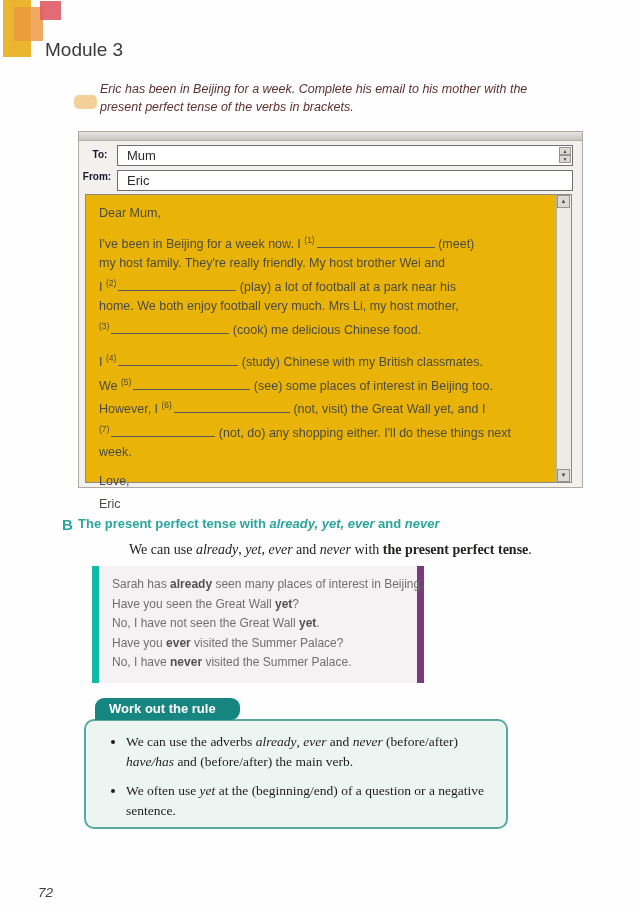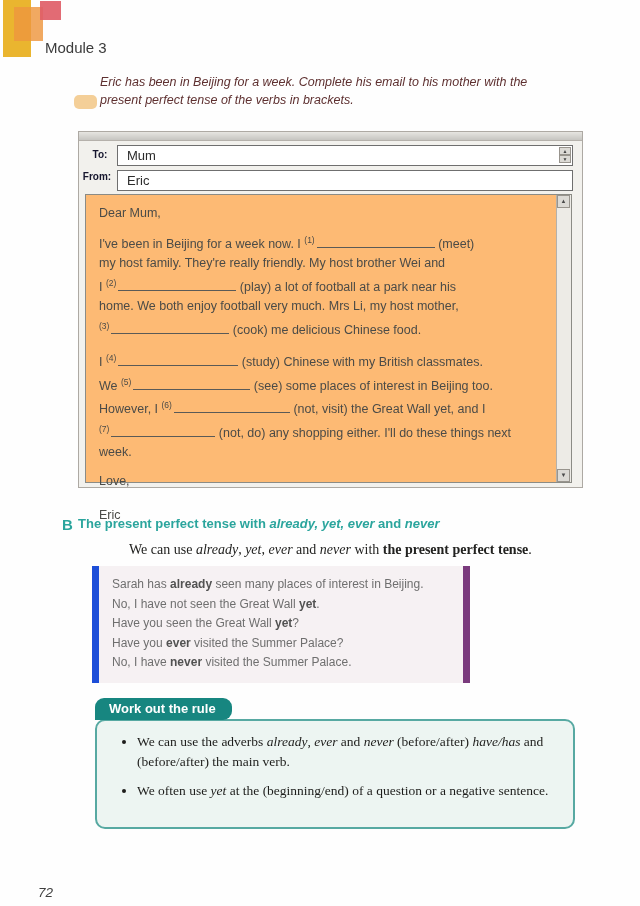--- a/index.html
+++ b/index.html
@@ -6,81 +6,81 @@
   .page{position:relative;width:640px;height:906px;background:#fefefe;overflow:hidden;
         font-family:"Liberation Sans",sans-serif;}
 
   
   .logo{position:absolute;left:0;top:0;width:70px;height:62px;}
   .logo .sq{position:absolute;}
   .sq-yellow{left:3px;top:0;width:28px;height:57px;background:#eab52f;}
   .sq-orange{left:14px;top:7px;width:29px;height:34px;background:rgba(238,150,62,.82);}
   .sq-pink{left:40px;top:1px;width:21px;height:19px;background:rgba(224,94,104,.92);}
 
-  .module-label{position:absolute;left:45px;top:39px;font-size:15px;color:#3b3b3b;}
+  .module-label{position:absolute;left:45px;top:39px;font-size:19px;color:#3b3b3b;}
 
   
   .instr-marker{position:absolute;left:74px;top:95px;width:23px;height:14px;border-radius:5px;background:#f4cf98;}
-  .instruction{position:absolute;left:100px;top:73px;width:490px;font-size:12.5px;font-style:italic;
+  .instruction{position:absolute;left:100px;top:80px;width:490px;font-size:12.5px;font-style:italic;
                color:#5e3030;line-height:18px;}
   .instruction .rich-line{white-space:nowrap;}
 
   
   .email-window{position:absolute;left:78px;top:131px;width:505px;height:357px;background:#f2f1ed;
                 border:1px solid #ada9a3;box-sizing:border-box;}
   .titlebar{position:absolute;left:0;top:0;right:0;height:8px;
             background:linear-gradient(#e6e5e1,#c6c5c1);border-bottom:1px solid #b5b1ab;}
   .fld-label{position:absolute;font-size:10px;font-weight:bold;color:#16162e;text-align:center;}
   .to-label{left:8px;top:17px;width:26px;}
   .from-label{left:2px;top:39px;width:32px;}
   .fld{position:absolute;left:38px;height:21px;background:#fff;border:1px solid #6f6f6f;
        box-sizing:border-box;font-size:13px;color:#2c2c2c;padding:2px 0 0 9px;}
   .to-fld{top:13px;width:456px;}
   .from-fld{top:38px;width:456px;}
   .spinner{position:absolute;right:1px;top:1px;width:12px;height:17px;}
   .spin-btn{position:absolute;left:0;width:12px;height:8px;background:#dcdad5;border:1px solid #98948d;
             box-sizing:border-box;font-size:5px;line-height:6px;text-align:center;color:#444;}
   .spin-up{top:0;} .spin-down{top:8px;}
 
-  .message-box{position:absolute;left:6px;top:62px;width:487px;height:289px;background:#fdba74;
+  .message-box{position:absolute;left:6px;top:62px;width:487px;height:289px;background:#eab308;
                border:1px solid #8b8b85;box-sizing:border-box;}
   .scrollbar{position:absolute;right:0;top:0;bottom:0;width:14px;background:#edebe6;border-left:1px solid #b5b1ab;}
   .scroll-btn{position:absolute;left:0;width:13px;height:13px;background:#dcdad5;border:1px solid #98948d;
               box-sizing:border-box;font-size:6px;line-height:11px;text-align:center;color:#4a4a4a;}
   .scroll-up{top:0;} .scroll-down{bottom:0;}
 
   .email-text{position:absolute;left:13px;top:9px;right:18px;font-size:12.5px;line-height:19.5px;color:#4b4b47;}
   .email-text .rich-line{white-space:nowrap;}
   .email-greeting{margin-bottom:7px;}
   .email-para{margin-bottom:9px;}
-  .email-closing{margin-top:4px;margin-bottom:15px;}
+  .email-closing{margin-top:4px;margin-bottom:4px;}
 
   .seg-i{font-style:italic;}
   .seg-b{font-weight:bold;}
   .seg-sup{font-size:8.5px;vertical-align:5px;margin-right:2px;}
   .seg-blank{display:inline-block;height:12px;border-bottom:1px solid #5a5a57;}
 
   
   .b-label{position:absolute;left:62px;top:516px;font-size:15px;font-weight:bold;color:#2ba59d;}
   .b-heading{position:absolute;left:78px;top:516px;font-size:13px;font-weight:bold;color:#2ba59d;white-space:nowrap;}
   .b-intro{position:absolute;left:100px;top:542px;font-family:"Liberation Serif",serif;font-size:14px;
            color:#222220;white-space:nowrap;margin-left:29px;}
 
   
-  .example-box{position:absolute;left:92px;top:566px;width:378px;height:117px;background:#f6f1f3;
-               border-left:7px solid #1d4ed8;border-right:7px solid #7a3a7d;box-sizing:border-box;
+  .example-box{position:absolute;left:92px;top:566px;width:332px;height:117px;background:#f6f1f3;
+               border-left:7px solid #14b8a6;border-right:7px solid #7a3a7d;box-sizing:border-box;
                padding:9px 0 0 13px;}
   .example-box .rich-line{white-space:nowrap;font-size:12px;line-height:19.5px;color:#6f6f6f;}
   .example-box .seg-b{color:#525252;}
 
   
-  .rule-badge{position:absolute;left:95px;top:698px;height:22px;line-height:22px;padding:0 16px 0 14px;
+  .rule-badge{position:absolute;left:95px;top:698px;height:22px;line-height:22px;padding:0 24px 0 14px;
               background:#178680;border-radius:9px 9px 9px 0;color:#ffffff;font-weight:bold;font-size:13px;
               z-index:2;}
-  .rule-box{position:absolute;left:95px;top:719px;width:480px;height:110px;background:#edf5f2;
+  .rule-box{position:absolute;left:84px;top:719px;width:424px;height:110px;background:#edf5f2;
             border:2px solid #57a9a2;border-radius:10px;box-sizing:border-box;z-index:1;}
   .rule-box ul{margin:11px 0 0 0;padding-left:40px;padding-right:4px;}
   .rule-box li{font-family:"Liberation Serif",serif;font-size:13.5px;line-height:20px;color:#1d1d1b;
                margin-bottom:9px;}
 
   .page-number{position:absolute;left:38px;top:885px;font-size:13.5px;font-style:italic;color:#3f3f3f;}
 </style>
 </head>
 <body>
 
@@ -145,22 +145,22 @@
     </div>
   </div>
 
   <div class="b-label">B</div>
   <div class="b-heading"><span>The present perfect tense with </span><span class="seg-i">already, yet, ever</span><span> and </span><span class="seg-i">never</span></div>
   <div class="b-intro"><span>We can use </span><span class="seg-i">already</span><span>, </span><span class="seg-i">yet</span><span>, </span><span class="seg-i">ever</span><span> and </span><span class="seg-i">never</span><span> with </span><span class="seg-b">the present perfect tense</span><span>.</span></div>
 
   <div class="example-box">
     <div>
         <div class="rich-line"><span>Sarah has </span><span class="seg-b">already</span><span> seen many places of interest in Beijing.</span></div>
+        <div class="rich-line"><span>Have you seen the Great Wall </span><span class="seg-b">yet</span><span>?</span></div>
         <div class="rich-line"><span>No, I have not seen the Great Wall </span><span class="seg-b">yet</span><span>.</span></div>
-        <div class="rich-line"><span>Have you seen the Great Wall </span><span class="seg-b">yet</span><span>?</span></div>
         <div class="rich-line"><span>Have you </span><span class="seg-b">ever</span><span> visited the Summer Palace?</span></div>
         <div class="rich-line"><span>No, I have </span><span class="seg-b">never</span><span> visited the Summer Palace.</span></div>
       </div>
   </div>
 
   <div class="rule-badge">Work out the rule</div>
   <div class="rule-box">
     <ul>
       <li><span>We can use the adverbs </span><span class="seg-i">already</span><span>, </span><span class="seg-i">ever</span><span> and </span><span class="seg-i">never</span><span> (before/after) </span><span class="seg-i">have/has</span><span> and (before/after) the main verb.</span></li>
       <li><span>We often use </span><span class="seg-i">yet</span><span> at the (beginning/end) of a question or a negative sentence.</span></li>

